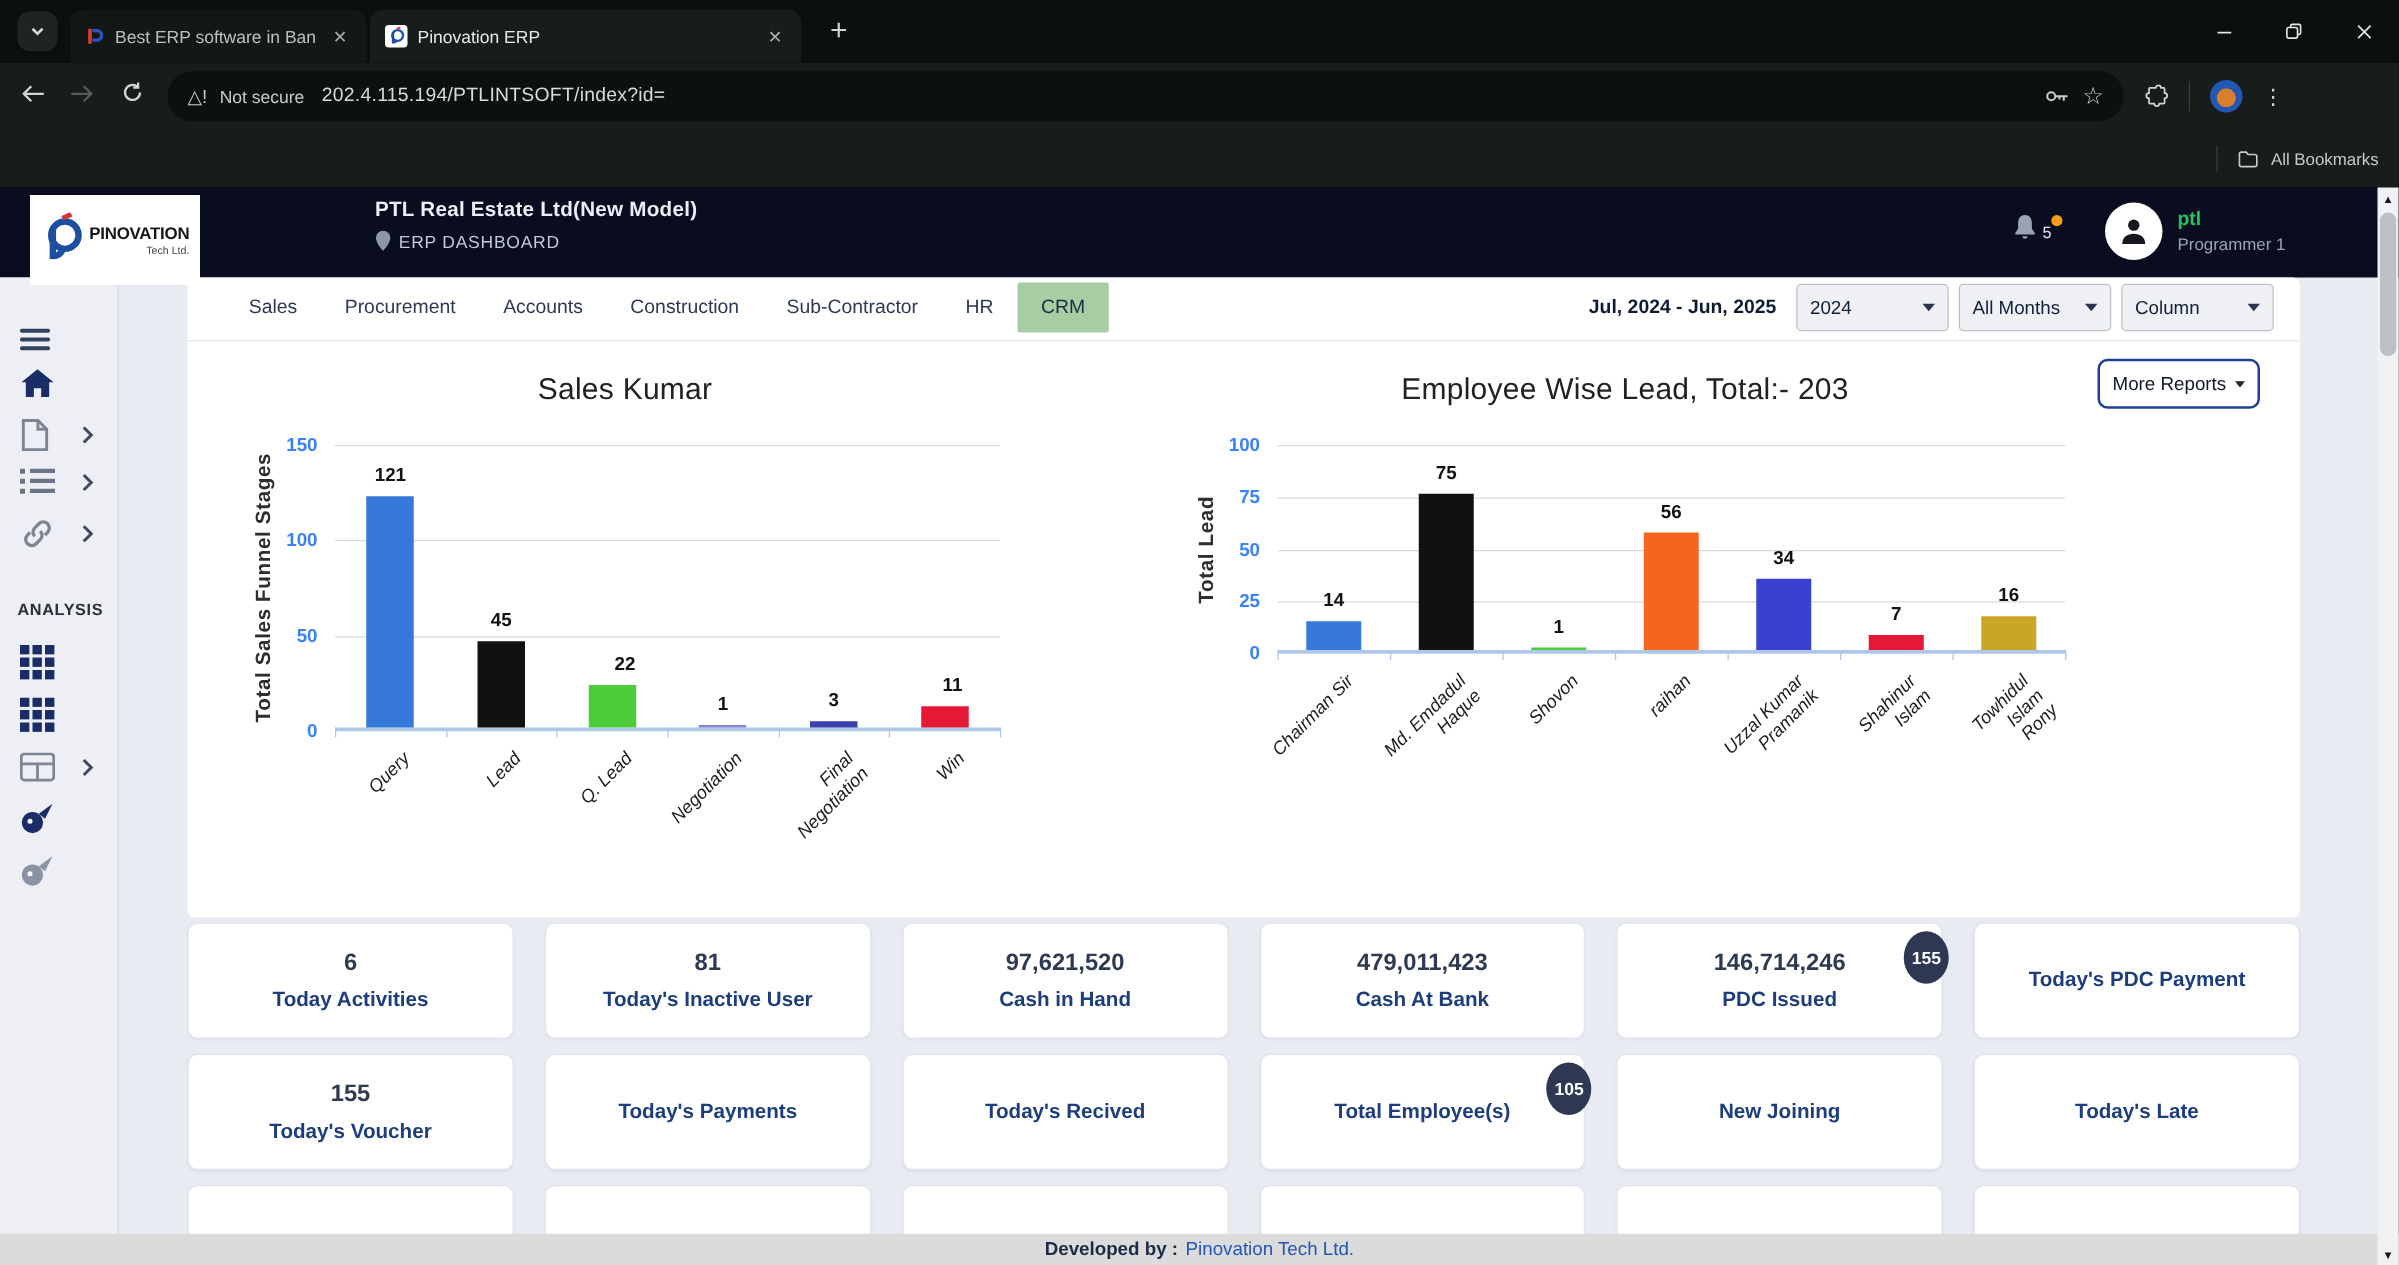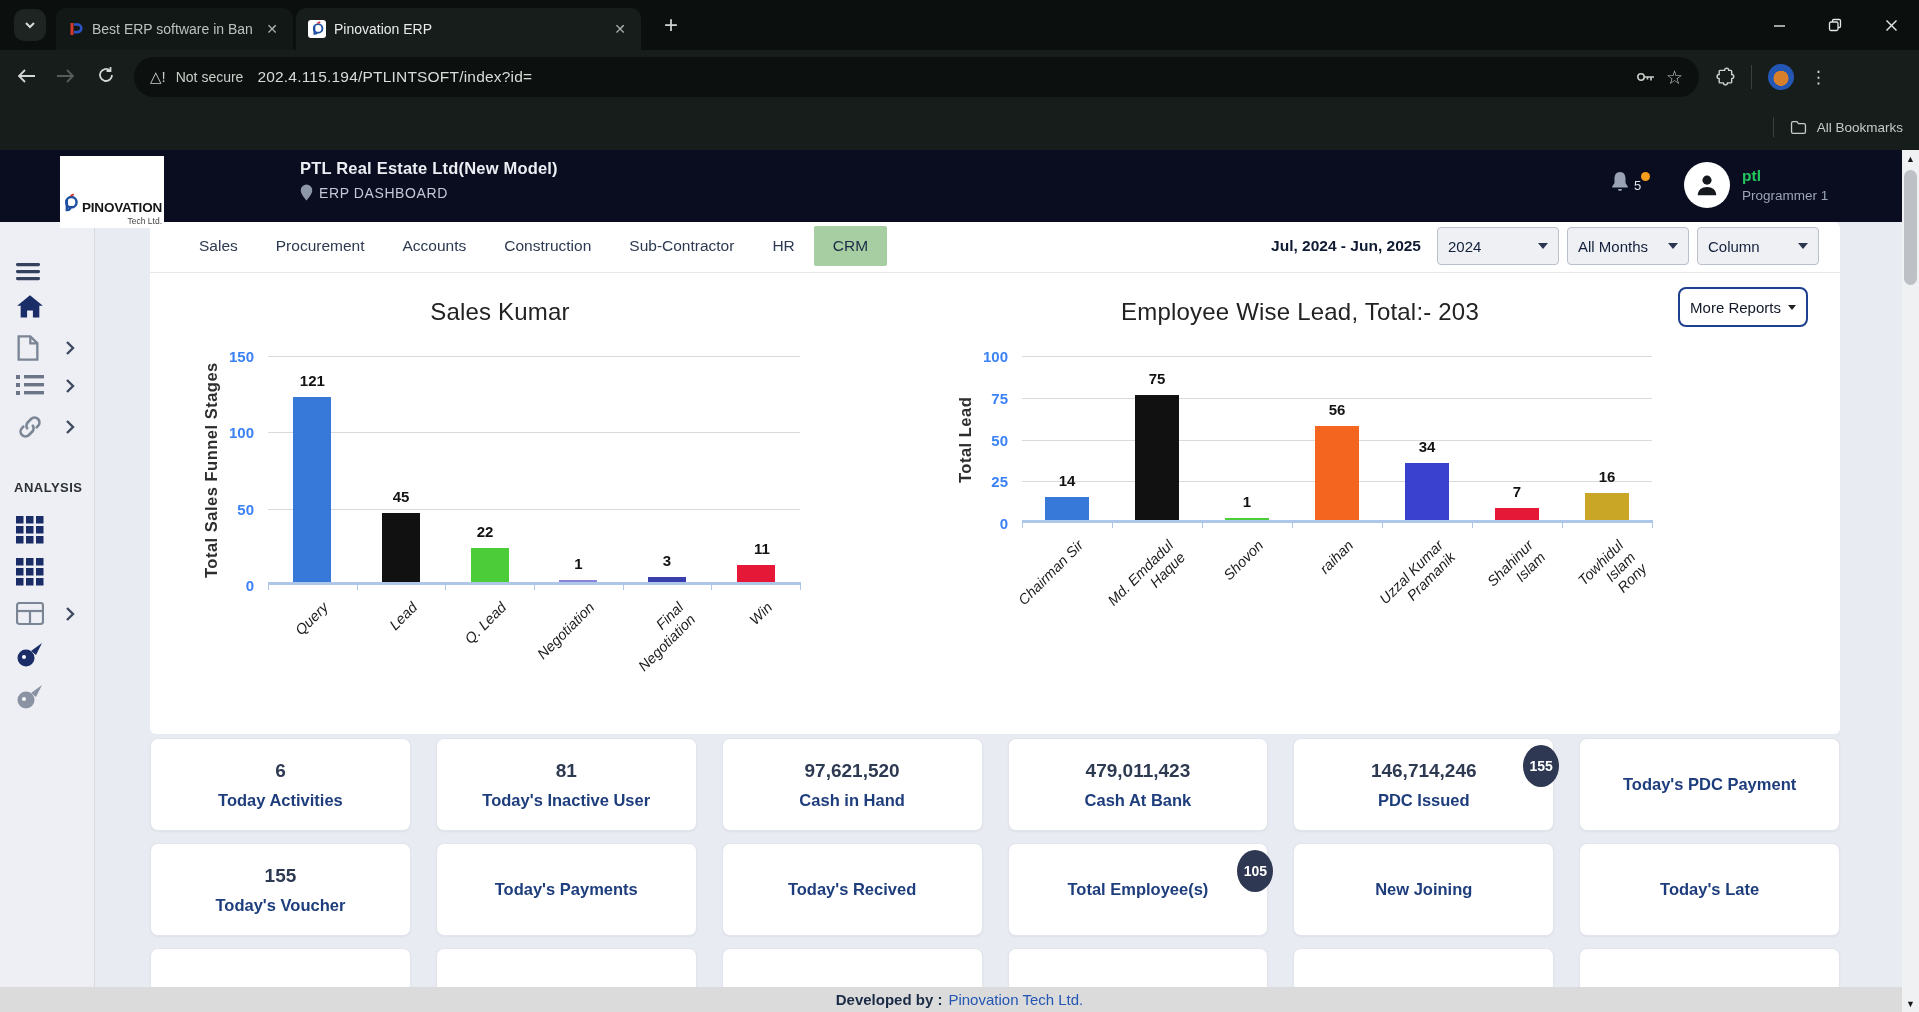--- a/index.html
+++ b/index.html
@@ -46,23 +46,23 @@
 
   .bookmarksbar { position:relative; height:46px; background:#171d1a; }
   .bm-right { position:absolute; right:16px; top:0; height:46px; display:flex;
     align-items:center; gap:10px; }
   .bm-divider { width:1px; height:20px; background:#3a403c; margin-right:6px; }
   .bm-label { font-size:13.5px; color:#c6cbc8; }
 
   
   .viewport { position:absolute; top:150px; left:0; right:0; bottom:0; background:#0b100e; }
   .site-navbar { position:absolute; top:0; left:0; width:100%; height:72px; background:#090d1f; }
-  .logo-box { position:absolute; left:24px; top:6px; width:104px; height:72px;
-    background:#fff; z-index:8; display:flex; align-items:flex-end; justify-content:center;
-    gap:3px; padding:2px;margin-left:36px; }
+  .logo-box { position:absolute; left:24px; top:6px; width:136px; height:72px;
+    background:#fff; z-index:8; display:flex; align-items:center; justify-content:center;
+    gap:3px; padding:2px; }
   .logo-texts { display:flex; flex-direction:column; align-items:flex-end; }
   .logo-title { font-size:13.5px; font-weight:800; color:#151515; letter-spacing:-.2px; }
   .logo-sub { font-size:8.5px; color:#444; margin-top:1px; }
   .nav-title { position:absolute; left:300px; top:9px; }
   .nav-company { font-size:16.5px; font-weight:600; color:#eceef4; letter-spacing:.2px; }
   .nav-sub { display:flex; align-items:center; gap:6px; margin-top:6px; }
   .nav-sub-label { font-size:14px; color:#c3c9d6; letter-spacing:.6px; }
   .bell-wrap { position:absolute; left:1608px; top:20px; display:flex; align-items:flex-start; }
   .bell-count { font-size:13px; color:#dfe3ea; margin-left:2px; margin-top:8px; }
   .bell-dot { width:9px; height:9px; border-radius:50%; background:#f59e1b; margin-top:2px; }
@@ -461,21 +461,21 @@
             <div class="xtickmark" style="left: 354.667px;"></div>
             <div class="xtickmark" style="left: 443.333px;"></div>
             <div class="xtickmark" style="left: 532px;"></div>
             <div class="bar" style="left: 25.3333px; width: 38px; height: 184.727px; background: rgb(55, 121, 217);"></div>
             <div class="barval" style="left: 44.3333px; bottom: 192.727px;">121</div>
             <div class="cat" style="left: 52.3333px; top: 243px;">Query</div>
             <div class="bar" style="left: 114px; width: 38px; height: 68.7px; background: rgb(17, 17, 17);"></div>
             <div class="barval" style="left: 133px; bottom: 76.7px;">45</div>
             <div class="cat" style="left: 141px; top: 243px;">Lead</div>
             <div class="bar" style="left: 202.667px; width: 38px; height: 33.5867px; background: rgb(76, 204, 57);"></div>
-            <div class="barval" style="left: 217px; bottom: 41.5867px;">22</div>
+            <div class="barval" style="left: 232px; bottom: 41.5867px;">22</div>
             <div class="cat" style="left: 229.667px; top: 243px;">Q. Lead</div>
             <div class="bar" style="left: 291.333px; width: 38px; height: 1.52667px; background: rgb(136, 132, 216);"></div>
             <div class="barval" style="left: 310.333px; bottom: 9.52667px;">1</div>
             <div class="cat" style="left: 318.333px; top: 243px;">Negotiation</div>
             <div class="bar" style="left: 380px; width: 38px; height: 4.58px; background: rgb(58, 63, 174);"></div>
             <div class="barval" style="left: 399px; bottom: 12.58px;">3</div>
             <div class="cat" style="left: 407px; top: 243px;">Final
 Negotiation</div>
             <div class="bar" style="left: 468.667px; width: 38px; height: 16.7933px; background: rgb(229, 25, 55);"></div>
             <div class="barval" style="left: 494px; bottom: 24.7933px; margin-top: 12px;">11</div>

